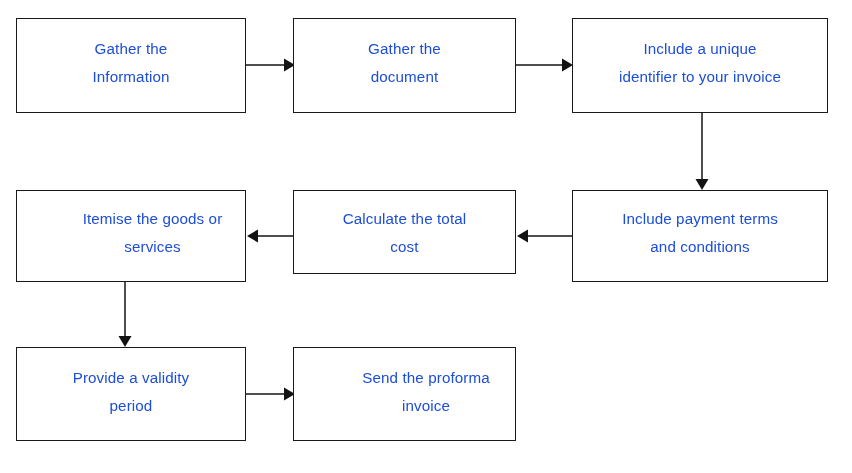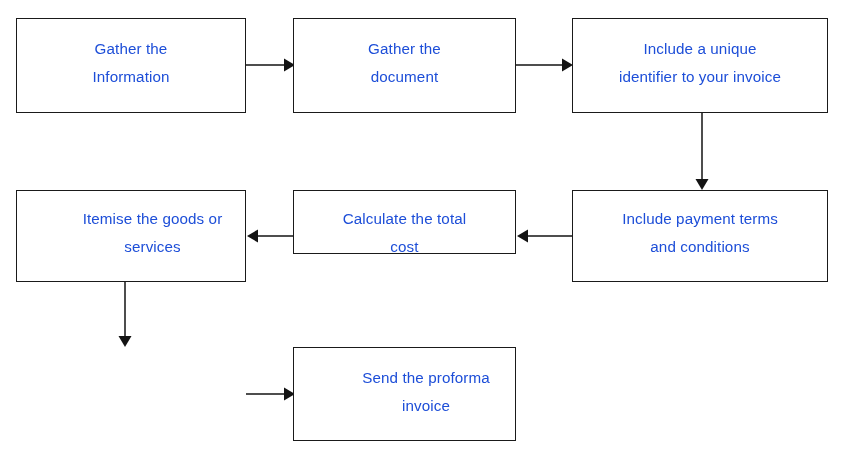--- a/index.html
+++ b/index.html
@@ -38,21 +38,21 @@
     line-height: 28px;
     letter-spacing: 0.1px;
     white-space: pre-line;
   }
   
   #node-gather        { left: 16px;  top: 18px;  width: 230px; height: 95px; }
   #node-format        { left: 293px; top: 18px;  width: 223px; height: 95px; }
   #node-identifier    { left: 572px; top: 18px;  width: 256px; height: 95px; text-align: center; }
   
   #node-itemise       { left: 16px;  top: 190px; width: 230px; height: 92px; padding-left: 43px; }
-  #node-calculate     { left: 293px; top: 190px; width: 223px; height: 64px; }
+  #node-calculate     { left: 293px; top: 190px; width: 223px; height: 84px; }
   #node-payment       { left: 572px; top: 190px; width: 256px; height: 92px; }
   
   #node-validity      { left: 16px;  top: 347px; width: 230px; height: 94px; }
   #node-send          { left: 293px; top: 347px; width: 223px; height: 94px; padding-left: 43px; }
 
   #node-gather     .node-label { padding-top: 16px; }
   #node-format     .node-label { padding-top: 16px; }
   #node-identifier .node-label { padding-top: 16px; }
   #node-itemise    .node-label { padding-top: 14px; }
   #node-calculate  .node-label { padding-top: 14px; }
@@ -137,19 +137,23 @@
   <div class="node" id="node-calculate">
     <span class="node-label">Calculate the total
 cost</span>
   </div>
 
   <div class="node" id="node-payment">
     <span class="node-label">Include payment terms
 and conditions</span>
   </div>
 
+  <div class="node" id="node-validity">
+    <span class="node-label">Provide a validity
+period</span>
+  </div>
 
   <div class="node" id="node-send">
     <span class="node-label">Send the proforma
 invoice</span>
   </div>
 
 </div>
 
 </body></html>

